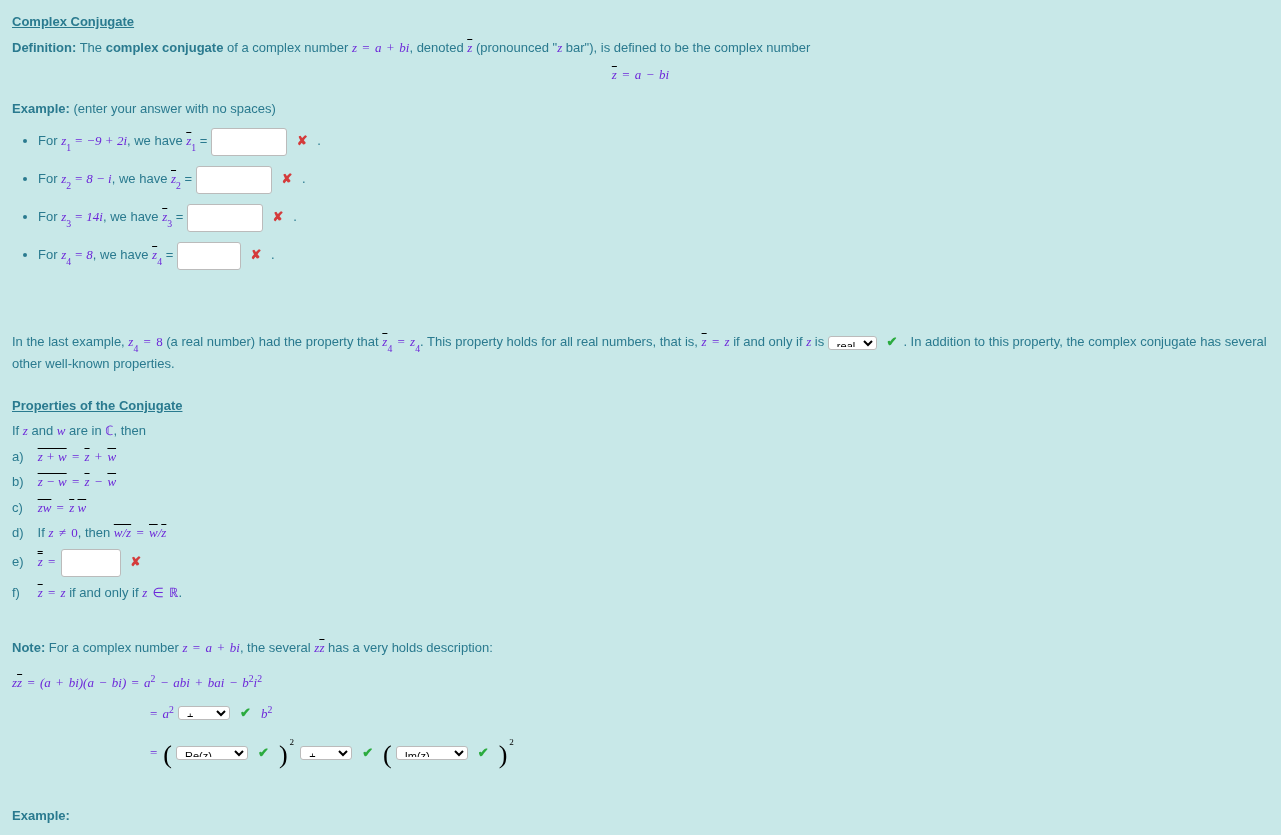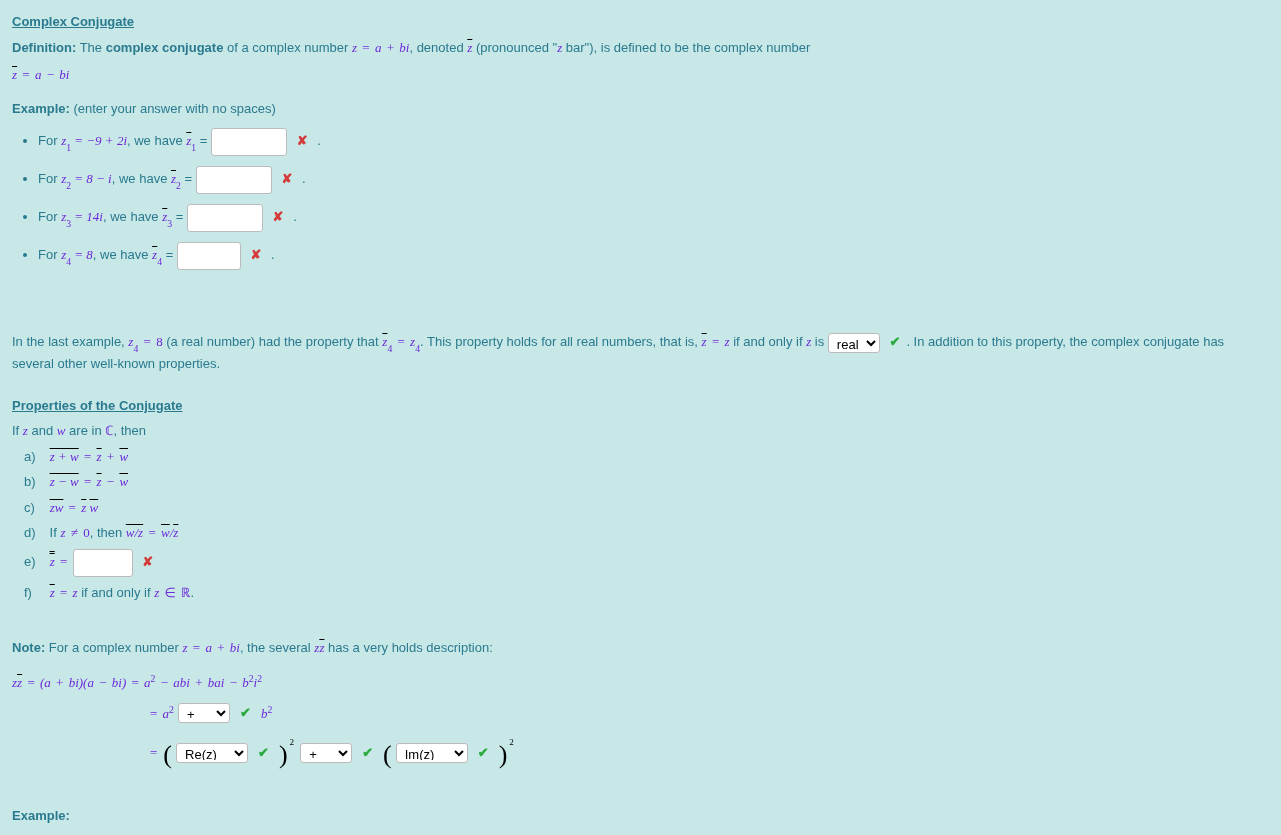--- a/index.html
+++ b/index.html
@@ -22,46 +22,46 @@
     font-family: Georgia, 'Times New Roman', serif;
     color: #6d28d9;
     font-style: italic;
   }
   .math .rm { font-style: normal; }
   .math .op { font-style: normal; padding: 0 2px; }
   .sub { font-size: 0.75em; vertical-align: sub; font-style: normal; position:relative; top:2px;}
   .sup { font-size: 0.75em; vertical-align: super; font-style: normal; }
   .overline { text-decoration: overline; text-decoration-color: #000;}
   .bb { font-family: Georgia, serif; }
-  .center-eq { margin: 8px 0 14px 0; }
+  .center-eq { text-align: center; margin: 8px 0 14px 0; }
   ul.bullets { list-style: disc; padding-left: 26px; margin: 10px 0; }
   ul.bullets li { margin: 10px 0; }
   input.text-in {
     border: 1px solid #bbb;
     border-radius: 3px;
     height: 22px;
     padding: 2px 6px;
     width: 62px;
     background: #fff;
     font-size: 13px;
     vertical-align: middle;
   }
   select.sel {
     border: 1px solid #bbb;
     border-radius: 3px;
-    height: 20px;
+    height: 14px;
     padding: 2px 4px;
     background: #fff;
-    font-size: 13px;
+    font-size: 11px;
     vertical-align: middle;
   }
   .icon-x { color: #d43b3b; font-weight: bold; margin: 0 6px; }
   .icon-check { color: #2bab3f; font-weight: bold; margin: 0 6px; }
   .paragraph { margin: 22px 0; }
-  .prop-list { margin: 4px 12px; }
+  .prop-list { margin: 4px 0; }
   .prop-list .row { margin: 6px 0; }
   .prop-label { display:inline-block; width: 22px; }
   .eq-block { margin: 14px 0; }
   .eq-line { margin: 10px 0; display:flex; align-items:center; gap:4px;}
   .indent1 { padding-left: 136px; }
   .bigparen { font-size: 26px; font-family: Georgia, serif; color:#000; position:relative; top:2px;}
   .bigparen-sup { font-size: 0.7em; position:relative; top:-10px; left:-2px; color:#000; font-family:Georgia,serif;}
   .spacer-top { height: 30px; }
 </style>
 </head>

